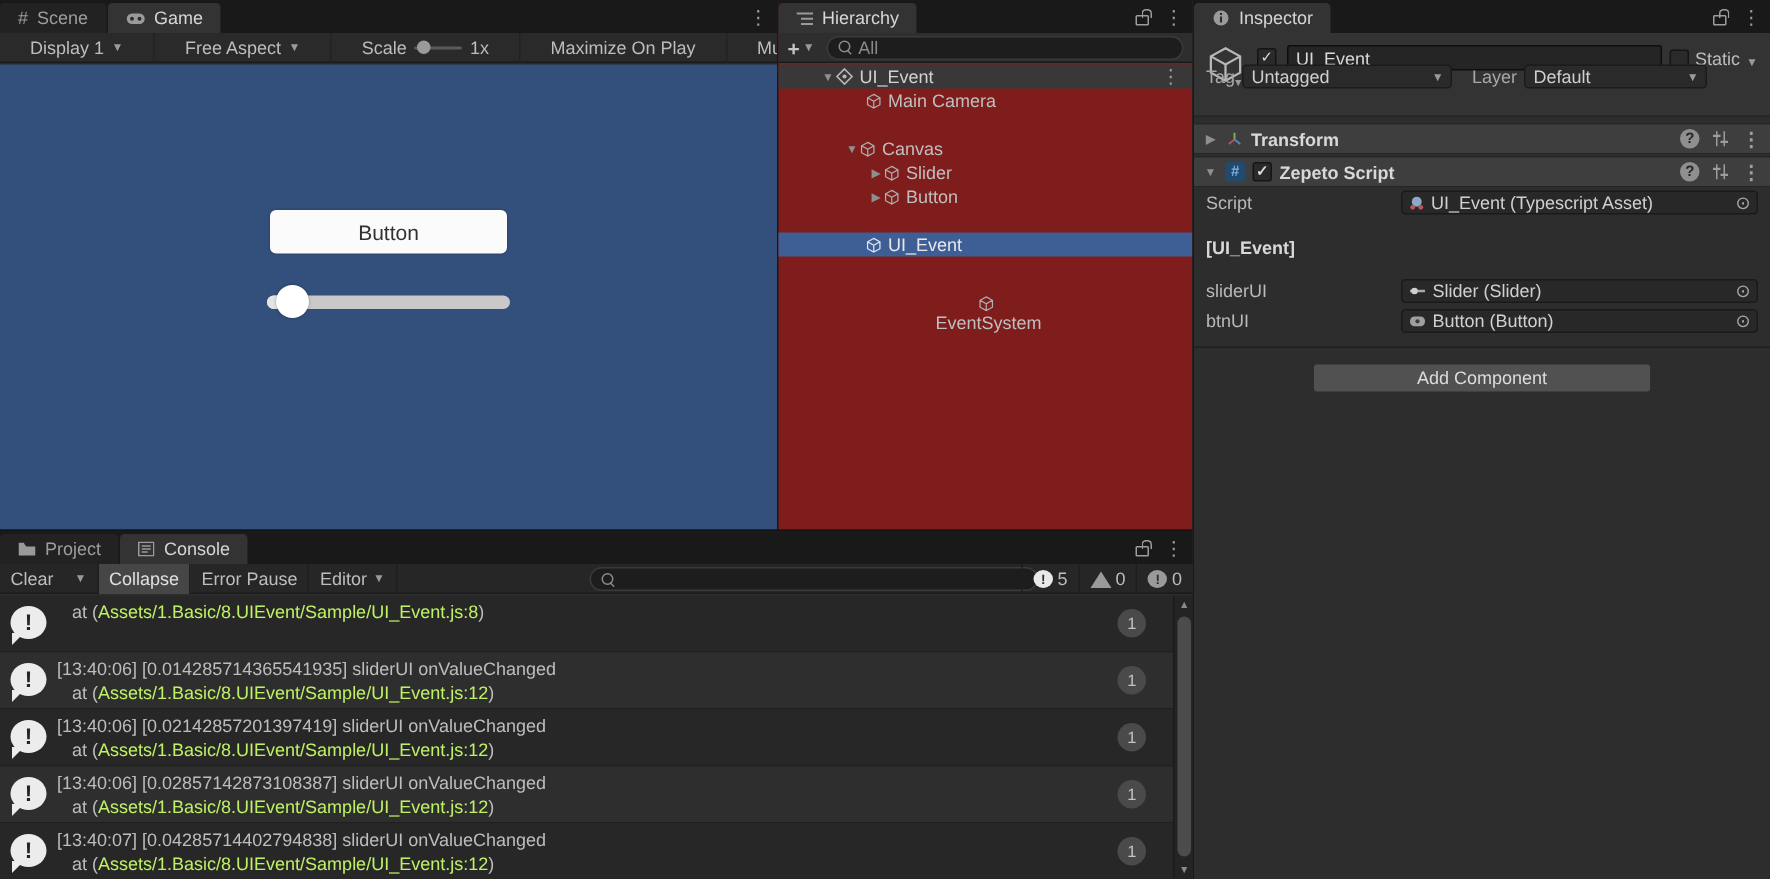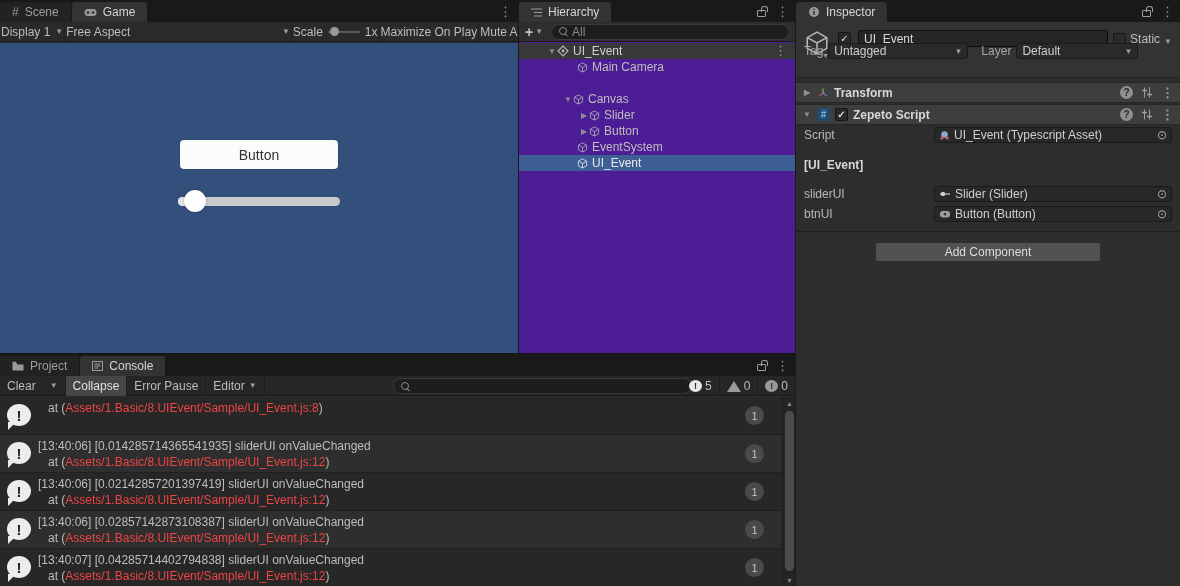--- a/index.html
+++ b/index.html
@@ -13,21 +13,21 @@
 
   
   .tabstrip { position:absolute; left:0; top:0; right:0; height:22px; background:#191919; display:flex; align-items:flex-end; }
   .tab { height:20px; display:flex; align-items:center; gap:6px; padding:0 12px; background:#222222; color:#9d9d9d; border-radius:3px 3px 0 0; margin-right:1px; white-space:nowrap; }
   .tab.active { background:#333333; color:#d6d6d6; }
   .strip-icons { position:absolute; right:6px; top:0; height:22px; display:flex; align-items:center; gap:10px; }
   .kebab { color:#9d9d9d; font-size:13px; line-height:1; cursor:pointer; }
   .lock { position:relative; width:9px; height:7px; border:1px solid #9d9d9d; border-radius:1px; margin-top:4px; }
   .lock::before { content:""; position:absolute; left:3px; top:-5px; width:5px; height:5px; border:1px solid #9d9d9d; border-bottom:none; border-radius:3px 3px 0 0; }
   .toolbar { position:absolute; left:0; right:0; height:20px; background:#2a2a2a; border-bottom:1px solid #1a1a1a; display:flex; align-items:center; color:#bdbdbd; }
-  .tb-item { height:20px; display:flex; align-items:center; gap:5px; padding:0 1px; border-right:1px solid #222; white-space:nowrap; }
+  .tb-item { height:20px; display:flex; align-items:center; gap:5px; padding:0 20px; border-right:1px solid #222; white-space:nowrap; }
   .caret { font-size:8px; color:#9a9a9a; }
   .tri { font-size:8px; color:#8f8f8f; width:10px; display:inline-block; text-align:center; flex:0 0 10px; }
   .searchbox { display:flex; align-items:center; gap:4px; background:#1d1d1d; border:1px solid #3a3a3a; border-radius:9px; height:16px; padding:0 7px; color:#8a8a8a; }
   .lens { position:relative; width:9px; height:9px; flex:0 0 9px; }
   .lens::before { content:""; position:absolute; left:0; top:0; width:6px; height:6px; border:1px solid #8a8a8a; border-radius:50%; }
   .lens::after { content:""; position:absolute; left:6px; top:6px; width:4px; height:1px; background:#8a8a8a; transform:rotate(45deg); transform-origin:0 0; }
   svg { display:block; }
 
   
   .game-panel { position:absolute; left:0; top:0; width:518px; height:353px; background:#2a2a2a; }
@@ -35,21 +35,21 @@
   .scale-track { position:relative; width:32px; height:2px; background:#5a5a5a; border-radius:1px; }
   .scale-knob { position:absolute; left:2px; top:-4px; width:9px; height:9px; border-radius:50%; background:#9a9a9a; }
   .game-viewport { position:absolute; left:0; top:43px; width:518px; height:310px; background:#334f7b; overflow:hidden; }
   .uy-button { position:absolute; left:180px; top:97px; width:158px; height:29px; background:#fbfbfb; border-radius:4px; display:flex; align-items:center; justify-content:center; color:#323232; font-size:14px; cursor:pointer; box-shadow:0 0 0 1px rgba(0,0,0,.08); }
   .uy-slider { position:absolute; left:178px; top:147px; width:162px; height:22px; }
   .uy-track { position:absolute; left:0; top:7px; width:162px; height:9px; background:#c9c9c9; border-radius:5px; }
   .uy-fill { position:absolute; left:0; top:7px; width:18px; height:9px; background:#e4e4e4; border-radius:5px; }
   .uy-knob { position:absolute; left:6px; top:0; width:22px; height:22px; background:#ffffff; border-radius:50%; box-shadow:0 0 2px rgba(0,0,0,.35); cursor:pointer; }
 
   
-  .hier-panel { position:absolute; left:518px; top:0; width:277px; height:353px; background:#4c1d95; border-left:1px solid #191919; }
+  .hier-panel { position:absolute; left:518px; top:0; width:277px; height:353px; background:#7f1d1d; border-left:1px solid #191919; }
   .hier-toolbar { top:22px; padding:0 4px; gap:6px; background:#2e2e2e; }
   .plus-btn { display:flex; align-items:center; gap:2px; color:#c4c4c4; font-size:14px; font-weight:bold; padding:0 2px; }
   .hier-search { flex:1; margin-right:2px; }
   .scene-row { position:absolute; left:0; top:43px; width:100%; height:16px; background:#383838; display:flex; align-items:center; color:#d2d2d2; }
   .hrow { position:absolute; left:0; width:100%; height:16px; display:flex; align-items:center; color:#bfbfbf; cursor:pointer; }
   .hrow.selected { background:#3e5f96; color:#e8e8e8; }
   .hrow .gap { display:inline-block; flex:0 0 10px; }
   .hlabel { margin-left:4px; }
   .row-kebab { position:absolute; right:8px; top:1px; }
 
@@ -90,21 +90,21 @@
   .mini-bubble.dim { background:#9a9a9a; }
   .warn-tri { width:0; height:0; border-left:7px solid transparent; border-right:7px solid transparent; border-bottom:11px solid #9a9a9a; }
   .log-list { position:absolute; left:0; top:43px; width:782px; height:190px; overflow:hidden; }
   .log-entry { position:relative; width:100%; height:38px; padding:3px 30px 0 6px; border-bottom:1px solid #202020; }
   .log-entry.odd { background:#272727; }
   .log-entry.even { background:#2e2e2e; }
   .log-bubble { position:absolute; left:7px; top:7px; width:24px; height:22px; background:#ececec; border-radius:50%; display:flex; align-items:center; justify-content:center; color:#252525; font-weight:bold; font-size:15px; }
   .log-bubble::after { content:""; position:absolute; left:1px; bottom:-4px; width:8px; height:8px; background:#ececec; clip-path:polygon(0 0, 100% 0, 0 100%); }
   .log-text { margin-left:32px; line-height:16px; color:#bdbdbd; }
   .log-line2 { padding-left:10px; color:#bdbdbd; }
-  .log-link { color:#ef4444; text-decoration:none; cursor:pointer; }
+  .log-link { color:#bef264; text-decoration:none; cursor:pointer; }
   .log-count { position:absolute; right:18px; top:9px; width:19px; height:19px; border-radius:50%; background:#4a4a4a; color:#c3c3c3; display:flex; align-items:center; justify-content:center; font-size:11px; }
   .vscroll { position:absolute; right:0; top:43px; width:13px; height:190px; background:#242424; border-left:1px solid #1b1b1b; }
   .vs-arrow { position:absolute; left:0; width:13px; height:13px; color:#8a8a8a; font-size:7px; display:flex; align-items:center; justify-content:center; cursor:pointer; }
   .vs-thumb { position:absolute; left:2px; top:14px; width:9px; height:160px; background:#4c4c4c; border-radius:5px; cursor:pointer; }
 </style>
 </head>
 <body>
 
 <div class="root">
 
@@ -234,21 +234,21 @@
     <div class="hrow" style="top:123px;">
       <span class="gap" style="flex:0 0 60px;"></span>
       <span class="tri">▶</span>
       <span>
           <svg width="11" height="11" viewBox="0 0 12 12">
             <path d="M6 1 L10.5 3.5 V8.5 L6 11 L1.5 8.5 V3.5 Z M1.5 3.5 L6 6 L10.5 3.5 M6 6 V11" fill="none" stroke="#b0b0b0" stroke-width="0.9"></path>
           </svg>
         </span>
       <span class="hlabel">Button</span>
     </div>
-    <div class="hrow" style="top:139px;">
+    <div class="hrow" style="top:139px;flex-direction:column;">
       <span class="gap" style="flex:0 0 58px;"></span>
       <span>
           <svg width="11" height="11" viewBox="0 0 12 12">
             <path d="M6 1 L10.5 3.5 V8.5 L6 11 L1.5 8.5 V3.5 Z M1.5 3.5 L6 6 L10.5 3.5 M6 6 V11" fill="none" stroke="#b0b0b0" stroke-width="0.9"></path>
           </svg>
         </span>
       <span class="hlabel">EventSystem</span>
     </div>
     <div class="hrow selected" style="top:155px;">
       <span class="gap" style="flex:0 0 58px;"></span>

